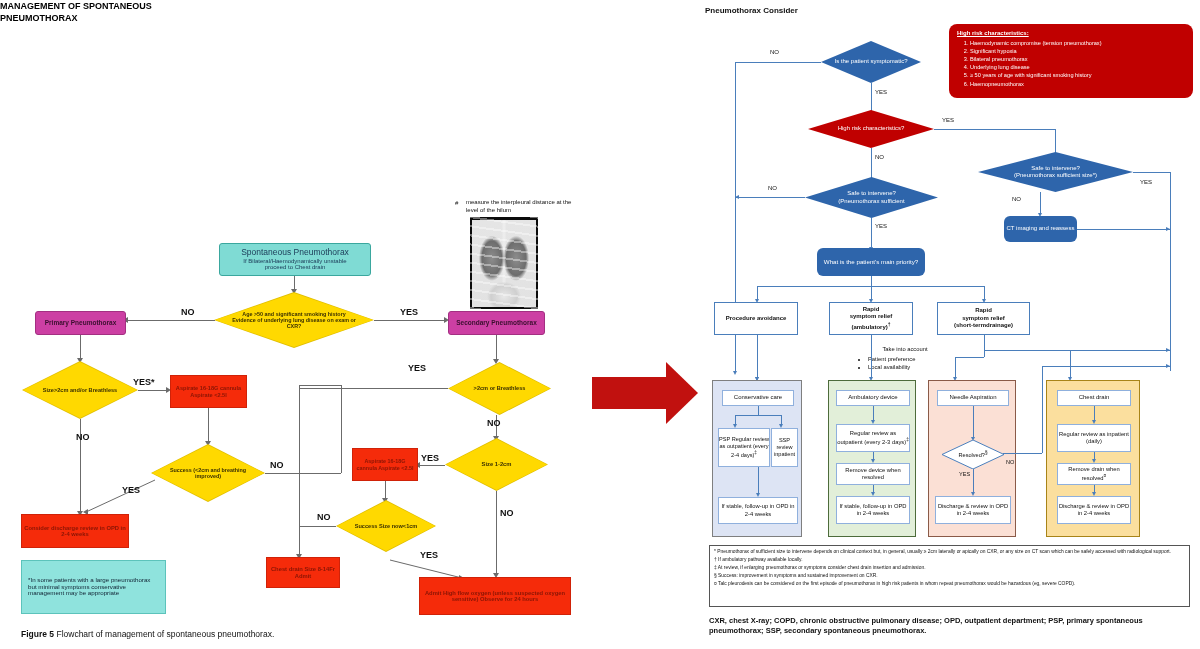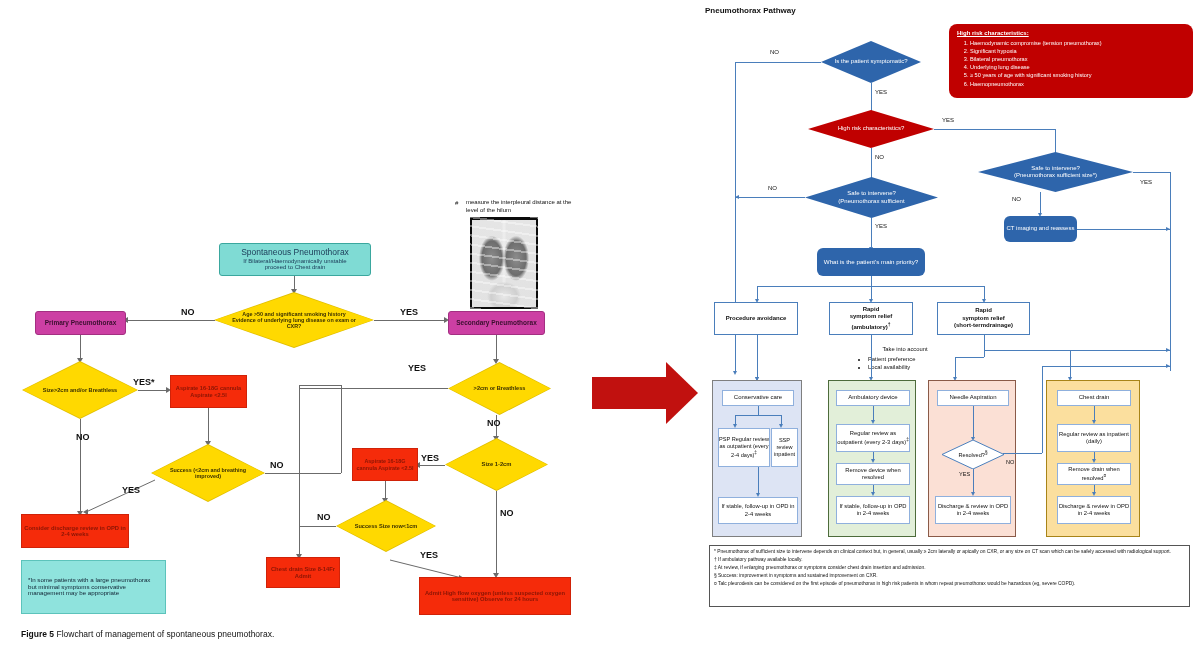--- a/index.html
+++ b/index.html
@@ -126,20 +126,21 @@
   #footnotes { position:absolute; border:1px solid #555; background:#fff; padding:3px 4px; }
   #footnotes .fn { font-size:4.9px; color:#111; line-height:1.42; margin-bottom:1px; text-indent:-5px; padding-left:5px; }
 
   #abbrev { position:absolute; font-size:7.5px; font-weight:bold; color:#111; line-height:1.32; }
 </style>
 </head>
 <body>
 
 <div class="panel" id="left-panel">
 
+  <div class="l-title" style="left:22px; top:231px; width:180px;">MANAGEMENT OF SPONTANEOUS PNEUMOTHORAX</div>
 
   <div class="node teal" style="left:219px; top:243px; width:152px; height:33px; border-radius:3px;">
     <span>
       <span style="font-size:8.5px; display:block;">Spontaneous Pneumothorax</span>
       <span style="font-size:6px; display:block;">If Bilateral/Haemodynamically unstable</span>
       <span style="font-size:6px; display:block;">proceed to Chest drain</span>
     </span>
   </div>
   <div class="line v" style="left:294px; top:276px; height:14px;"></div>
   <div class="arrowhead ah-down" style="left:291px; top:289px;"></div>
@@ -284,21 +285,21 @@
   </div>
 </div>
 
 <div id="big-arrow" style="left:592px; top:362px; width:106px; height:62px;">
   <div class="shaft" style="left:0; top:15px; width:74px; height:32px;"></div>
   <div class="head" style="left:74px; top:0;"></div>
 </div>
 
 <div class="panel" id="right-panel">
 
-  <div class="r-title" style="left:5px; top:6px;">Pneumothorax Pathway</div>
+  <div class="r-title" style="left:5px; top:6px;">Pneumothorax Consider</div>
 
   <div id="highrisk" style="left:249px; top:24px; width:244px; height:74px;">
     <div class="hr-head">High risk characteristics:</div>
     <ol>
       <li>Haemodynamic compromise (tension pneumothorax)</li>
       <li>Significant hypoxia</li>
       <li>Bilateral pneumothorax</li>
       <li>Underlying lung disease</li>
       <li>≥ 50 years of age with significant smoking history</li>
       <li>Haemopneumothorax</li>
@@ -500,13 +501,14 @@
   <div class="rah rah-down" style="left:33px; top:371px;"></div>
 
   <div id="footnotes" style="left:9px; top:545px; width:481px; height:62px;">
     <div class="fn">* Pneumothorax of sufficient size to intervene depends on clinical context but, in general, usually ≥ 2cm laterally or apically on CXR, or any size on CT scan which can be safely accessed with radiological support.</div>
     <div class="fn">† If ambulatory pathway available locally.</div>
     <div class="fn">‡ At review, if enlarging pneumothorax or symptoms consider chest drain insertion and admission.</div>
     <div class="fn">§ Success: improvement in symptoms and sustained improvement on CXR.</div>
     <div class="fn">¤ Talc pleurodesis can be considered on the first episode of pneumothorax in high risk patients in whom repeat pneumothorax would be hazardous (eg, severe COPD).</div>
   </div>
 
+  <div id="abbrev" style="left:9px; top:616px; width:486px;">CXR, chest X-ray; COPD, chronic obstructive pulmonary disease; OPD, outpatient department; PSP, primary spontaneous pneumothorax; SSP, secondary spontaneous pneumothorax.</div>
 </div>
 
 </body></html>

